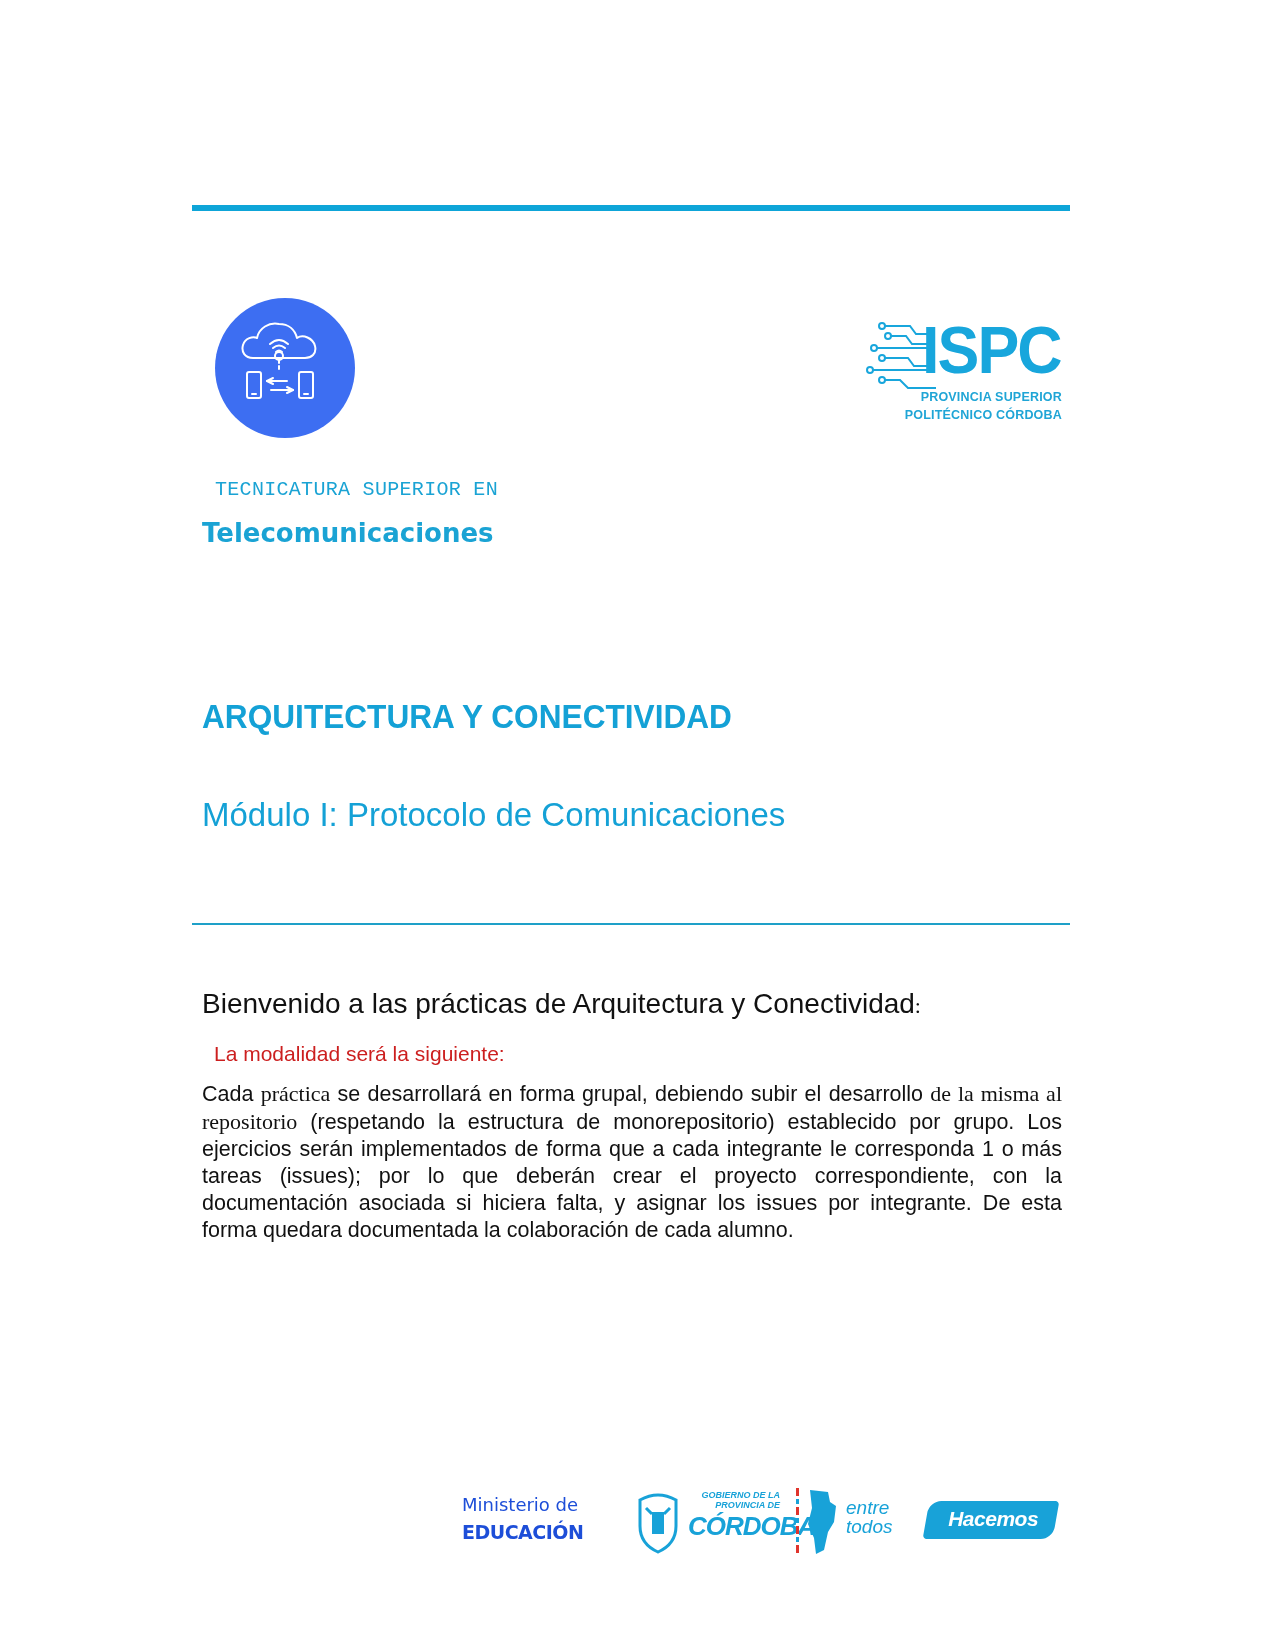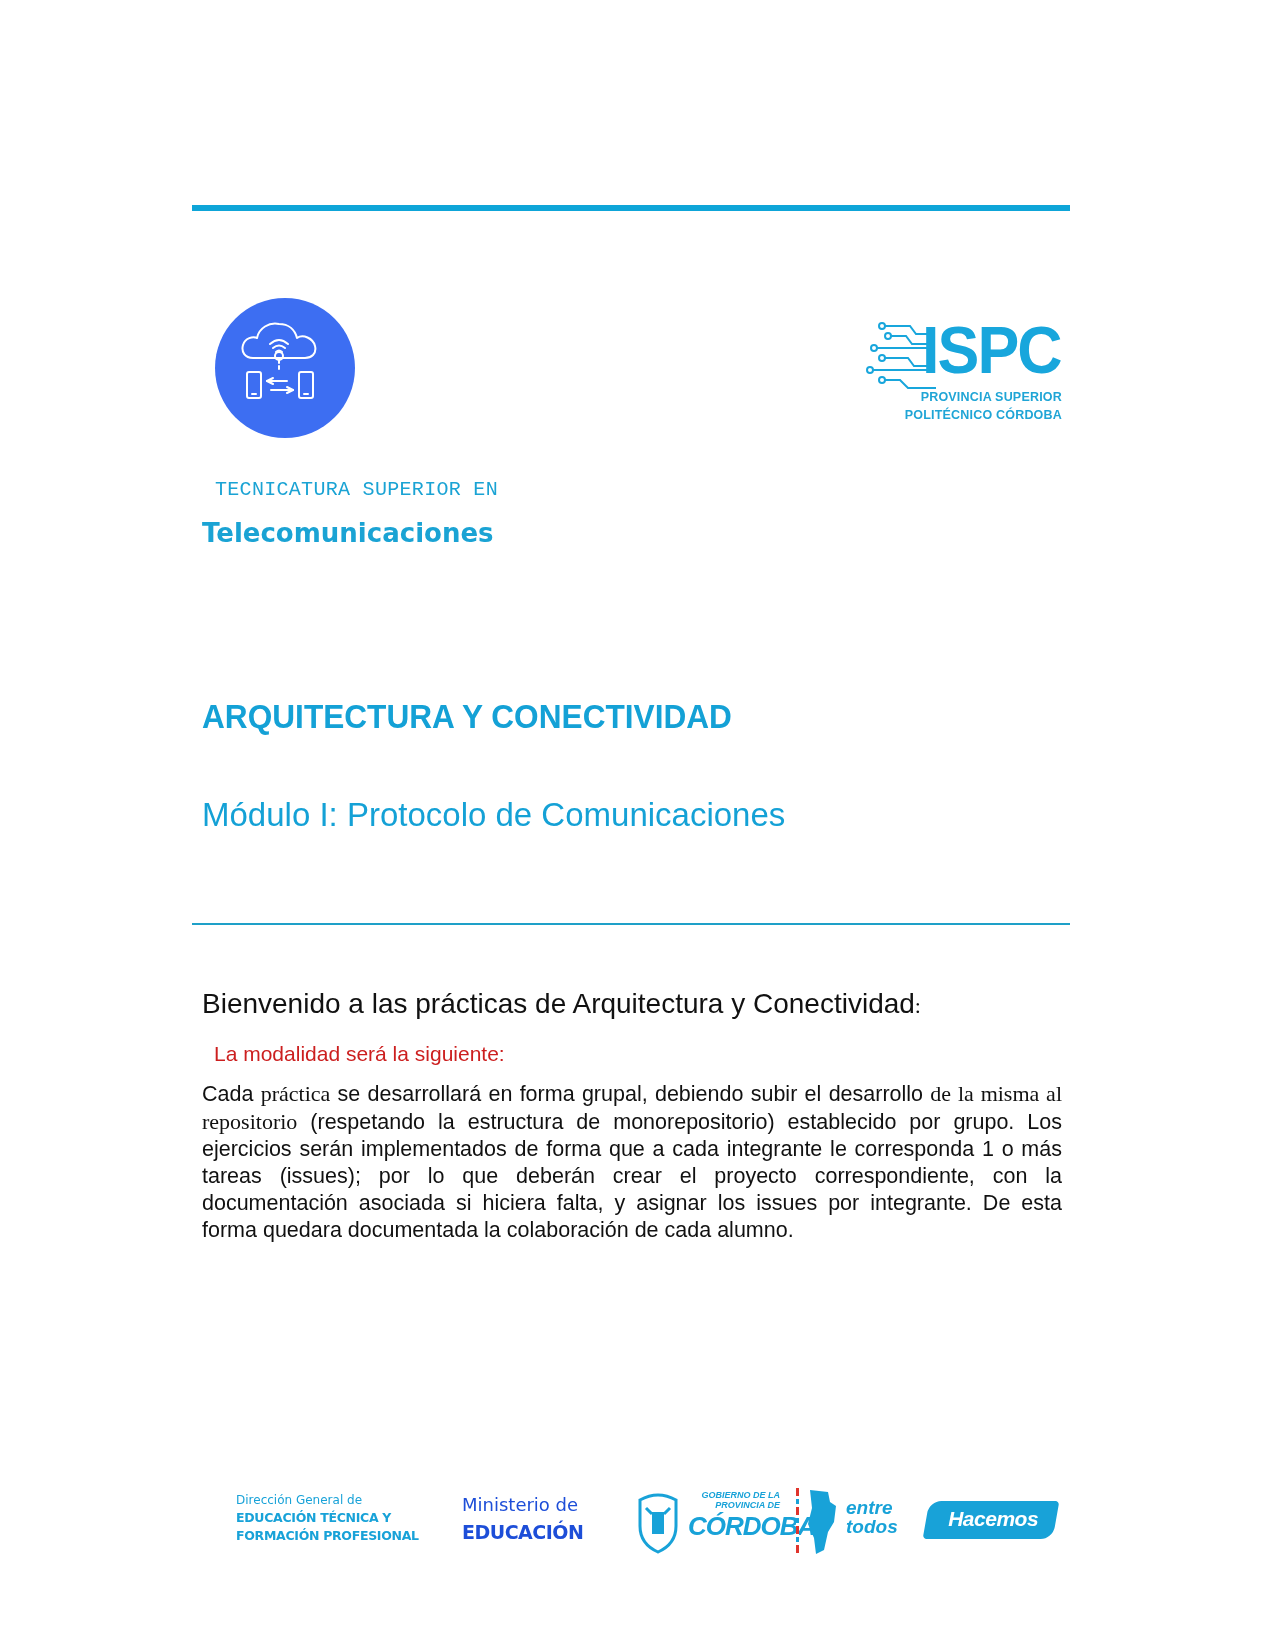--- a/index.html
+++ b/index.html
@@ -35,21 +35,21 @@
   .f-min { position: absolute; left: 226px; top: 4px; font-family: "DejaVu Sans", sans-serif; color: #1d4ed8; white-space: nowrap; }
   .f-min .l1 { display: block; font-size: 18px; line-height: 26px; }
   .f-min .l2 { display: block; font-size: 19px; font-weight: 700; line-height: 28px; letter-spacing: -0.5px; text-align: center; }
   .f-shield { position: absolute; left: 398px; top: 2px; width: 48px; height: 64px; }
   .f-gob { position: absolute; left: 452px; top: 2px; font-family: "Liberation Sans", sans-serif; color: #18a2d8; white-space: nowrap; font-style: italic; }
   .f-gob .l1 { display: block; font-size: 9px; font-weight: 700; line-height: 10px; text-align: right; width: 92px; }
   .f-gob .l2 { display: block; font-size: 9px; font-weight: 700; line-height: 10px; text-align: right; width: 92px; }
   .f-gob .l3 { display: block; font-size: 26px; font-weight: 700; line-height: 32px; letter-spacing: -1px; }
   .f-sep { position: absolute; left: 560px; top: 0px; width: 3px; height: 68px; background: repeating-linear-gradient(to bottom, #e0342c 0 8px, #ffffff 8px 11px, #18a2d8 11px 16px, #ffffff 16px 19px); }
   .f-map { position: absolute; left: 570px; top: 0px; width: 34px; height: 68px; }
-  .f-entre { position: absolute; left: 610px; top: 10px; font-family: "Liberation Sans", sans-serif; font-weight: 700; font-style: italic; font-size: 19px; line-height: 19px; color: #18a2d8; }
+  .f-entre { position: absolute; left: 610px; top: 10px; font-family: "Liberation Sans", sans-serif; font-weight: 400; font-style: italic; font-size: 19px; line-height: 19px; color: #18a2d8; }
   .f-hacemos { position: absolute; left: 690px; top: 13px; width: 130px; height: 38px; background: #18a2d8; border-radius: 12px 4px 12px 4px; transform: skewX(-10deg); }
   .f-hacemos span { position: absolute; left: 22px; top: 6px; font-family: "Liberation Sans", sans-serif; font-weight: 700; font-style: italic; font-size: 21px; color: #ffffff; transform: skewX(10deg); display: block; letter-spacing: -0.5px; }
 </style>
 </head>
 <body>
 
 <div class="abs rule-thick"></div>
 
 <div class="abs circle-icon">
   <svg width="140" height="140" viewBox="0 0 140 140" fill="none" stroke="#ffffff" stroke-width="2" stroke-linecap="round" stroke-linejoin="round">
@@ -96,25 +96,20 @@
 <div class="abs module">Módulo I: Protocolo de Comunicaciones</div>
 
 <div class="abs rule-thin"></div>
 
 <div class="abs welcome"><span>Bienvenido a las prácticas de Arquitectura y Conectividad</span><span style="font-family:'Liberation Serif',serif;font-size:22px;">:</span></div>
 <div class="abs modality">La modalidad será la siguiente:</div>
 
 <div class="abs body-text"><span>Cada </span><span class="serif">práctica</span><span> se desarrollará en forma grupal, debiendo subir el desarrollo </span><span class="serif">de la misma al repositorio</span><span> (respetando la estructura de monorepositorio) establecido por grupo. Los ejercicios serán implementados de forma que a cada integrante le corresponda 1 o más tareas (issues); por lo que deberán crear el proyecto correspondiente, con la documentación asociada si hiciera falta, y asignar los issues por integrante. De esta forma quedara documentada la colaboración de cada alumno.</span></div>
 
 <div class="abs footer">
-  <div class="f-dir">
-    <span class="l1">Dirección General de</span>
-    <span class="l2">EDUCACIÓN TÉCNICA Y</span>
-    <span class="l3">FORMACIÓN PROFESIONAL</span>
-  </div>
   <div class="f-min">
     <span class="l1">Ministerio de</span>
     <span class="l2">EDUCACIÓN</span>
   </div>
   <svg class="f-shield" viewBox="0 0 48 64" fill="none" stroke="#18a2d8" stroke-width="3">
     <path d="M6 10 Q24 0 42 10 V36 Q42 54 24 62 Q6 54 6 36 Z"></path>
     <rect x="18" y="22" width="12" height="22" fill="#18a2d8" stroke="none"></rect>
     <path d="M12 18 L18 24 M36 18 L30 24"></path>
   </svg>
   <div class="f-gob">

